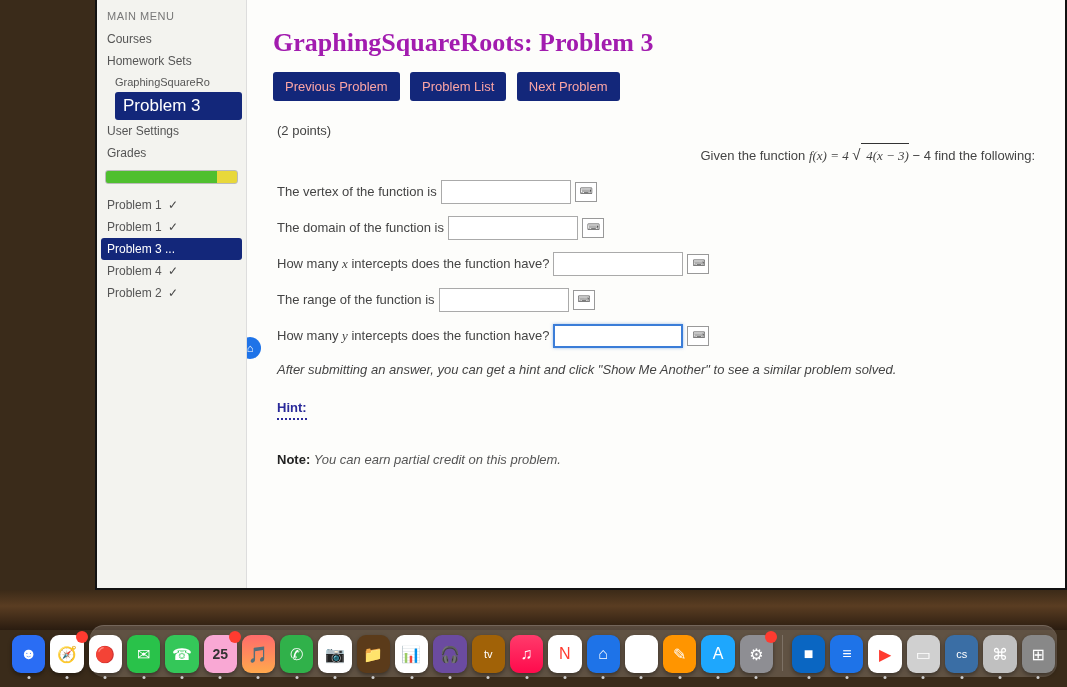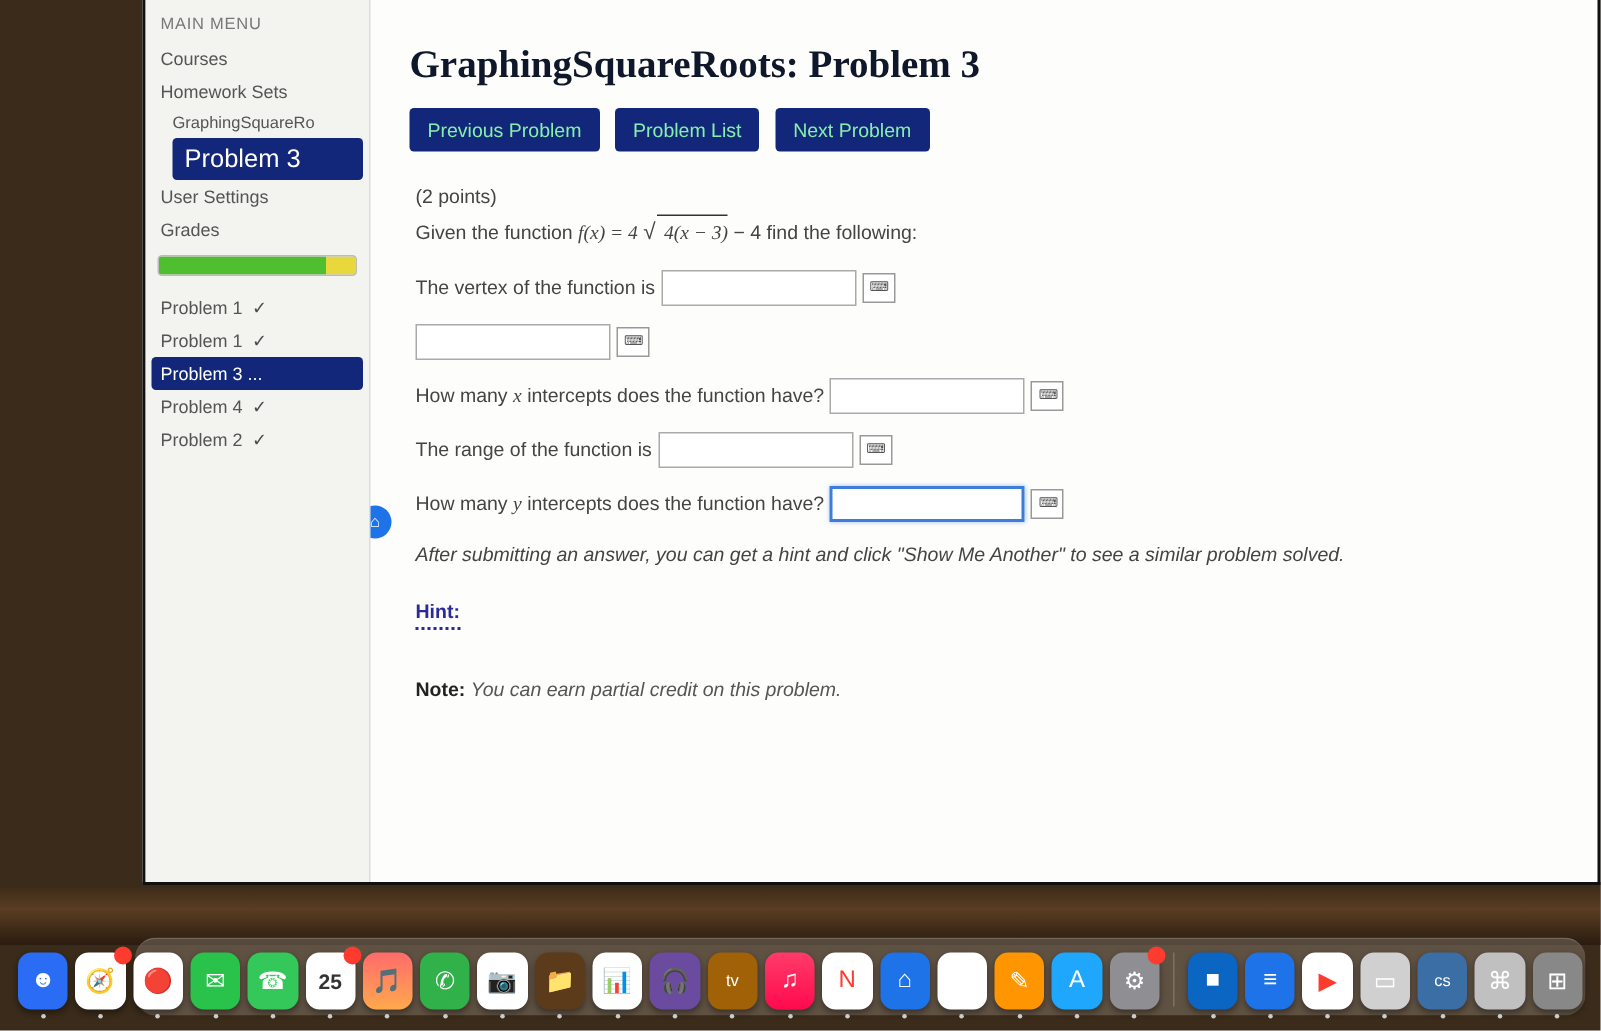--- a/index.html
+++ b/index.html
@@ -41,31 +41,31 @@
     height:14px; border:1px solid #bbb; border-radius:3px; margin:6px 4px 10px;
     background: linear-gradient(to right,#4fbf2f 0%,#4fbf2f 85%,#e8d83b 85%,#e8d83b 100%);
   }
   .prob-item { padding:4px 6px; font-size:12px; color:#555; cursor:pointer;}
   .prob-item .check{ color:#4a4a4a; margin-left:3px;}
   .prob-item.active { background:#13277a; color:#fff; border-radius:3px;}
   .main {
     flex:1; padding: 10px 26px 20px 26px; overflow:auto;
   }
   h1.title{
-    font-size:26px; font-weight:700; color:#0f172a; margin:18px 0 14px;
+    font-size:26px; font-weight:700; color:#a21caf; margin:18px 0 14px;
     font-family: Georgia, 'Times New Roman', serif;
   }
   .nav-btns { margin-bottom:20px;}
   .nav-btn{
-    display:inline-block; background:#13277a; color:#86efac; font-size:13px;
+    display:inline-block; background:#13277a; color:#fca5a5; font-size:13px;
     padding:7px 12px; border-radius:3px; margin-right:6px; cursor:pointer; font-weight:500;
   }
   .content { color:#444; font-size:13px; line-height:1.5; padding:0 4px;}
   .pts { margin-bottom:2px;}
-  .given { margin-bottom:14px;}
+  .given { margin-bottom:14px;text-align:right;}
   .mathfn { font-style:italic; font-family:'Times New Roman',serif;}
   .sqrt-wrap{ position:relative; display:inline-block; padding-top:1px;}
   .sqrt-bar{ position:absolute; top:0; left:9px; right:0; border-top:1px solid #333;}
   .radic{ font-size:15px;}
   .q-row{ margin:12px 0; display:flex; align-items:center; gap:4px;}
   .q-row label{ font-size:13px; color:#444;}
   .ans-input{
     width:130px; height:24px; border:1px solid #aaa; background:#fff;
     padding:2px 4px; font-size:13px;
   }
@@ -180,20 +180,21 @@
         <span> − 4 find the following:</span>
       </div>
 
       <div class="q-row">
         <label>The vertex of the function is</label>
         <input class="ans-input" style="">
         <span class="kbd-btn">⌨</span>
       </div>
 
       <div class="q-row">
+        <label>The domain of the function is</label>
         <input class="ans-input" style="">
         <span class="kbd-btn">⌨</span>
       </div>
 
       <div class="q-row">
         <label>
           <span>How many </span><span class="mathfn">x</span><span> intercepts does the function have?</span>
         </label>
         <input class="ans-input" style="">
         <span class="kbd-btn">⌨</span>
@@ -228,21 +229,21 @@
 
 <div class="table-edge"></div>
 
 <div class="dock">
   <div class="dock-bg"></div>
 <div class="dock-icon" style="background: rgb(42, 109, 244);">☻<div class="dot"></div></div>
     <div class="dock-icon" style="background: rgb(255, 255, 255);">🧭<div class="dot"></div><div class="badge"></div></div>
     <div class="dock-icon" style="background: rgb(255, 255, 255);">🔴<div class="dot"></div></div>
     <div class="dock-icon" style="background: rgb(41, 194, 74);">✉<div class="dot"></div></div>
     <div class="dock-icon" style="background: rgb(52, 199, 89);">☎<div class="dot"></div></div>
-    <div class="dock-icon" style="background: #ffffff; color: rgb(51, 51, 51); font-weight: bold; font-size: 14px;">25<div class="dot"></div><div class="badge"></div></div>
+    <div class="dock-icon" style="background: #f9a8d4; color: rgb(51, 51, 51); font-weight: bold; font-size: 14px;">25<div class="dot"></div><div class="badge"></div></div>
     <div class="dock-icon" style="background: linear-gradient(rgb(255, 107, 107), rgb(255, 169, 77));">🎵<div class="dot"></div></div>
     <div class="dock-icon" style="background: rgb(48, 177, 74);">✆<div class="dot"></div></div>
     <div class="dock-icon" style="background: rgb(255, 255, 255);">📷<div class="dot"></div></div>
     <div class="dock-icon" style="background: rgb(91, 59, 26);">📁<div class="dot"></div></div>
     <div class="dock-icon" style="background: rgb(255, 255, 255);">📊<div class="dot"></div></div>
     <div class="dock-icon" style="background: rgb(107, 75, 160);">🎧<div class="dot"></div></div>
     <div class="dock-icon" style="background: #a16207; font-size: 11px;">tv<div class="dot"></div></div>
     <div class="dock-icon" style="background: linear-gradient(rgb(255, 59, 107), rgb(255, 10, 76));">♫<div class="dot"></div></div>
     <div class="dock-icon" style="background: rgb(255, 255, 255); color: rgb(255, 59, 48);">N<div class="dot"></div></div>
     <div class="dock-icon" style="background: rgb(30, 115, 232);">⌂<div class="dot"></div></div>

